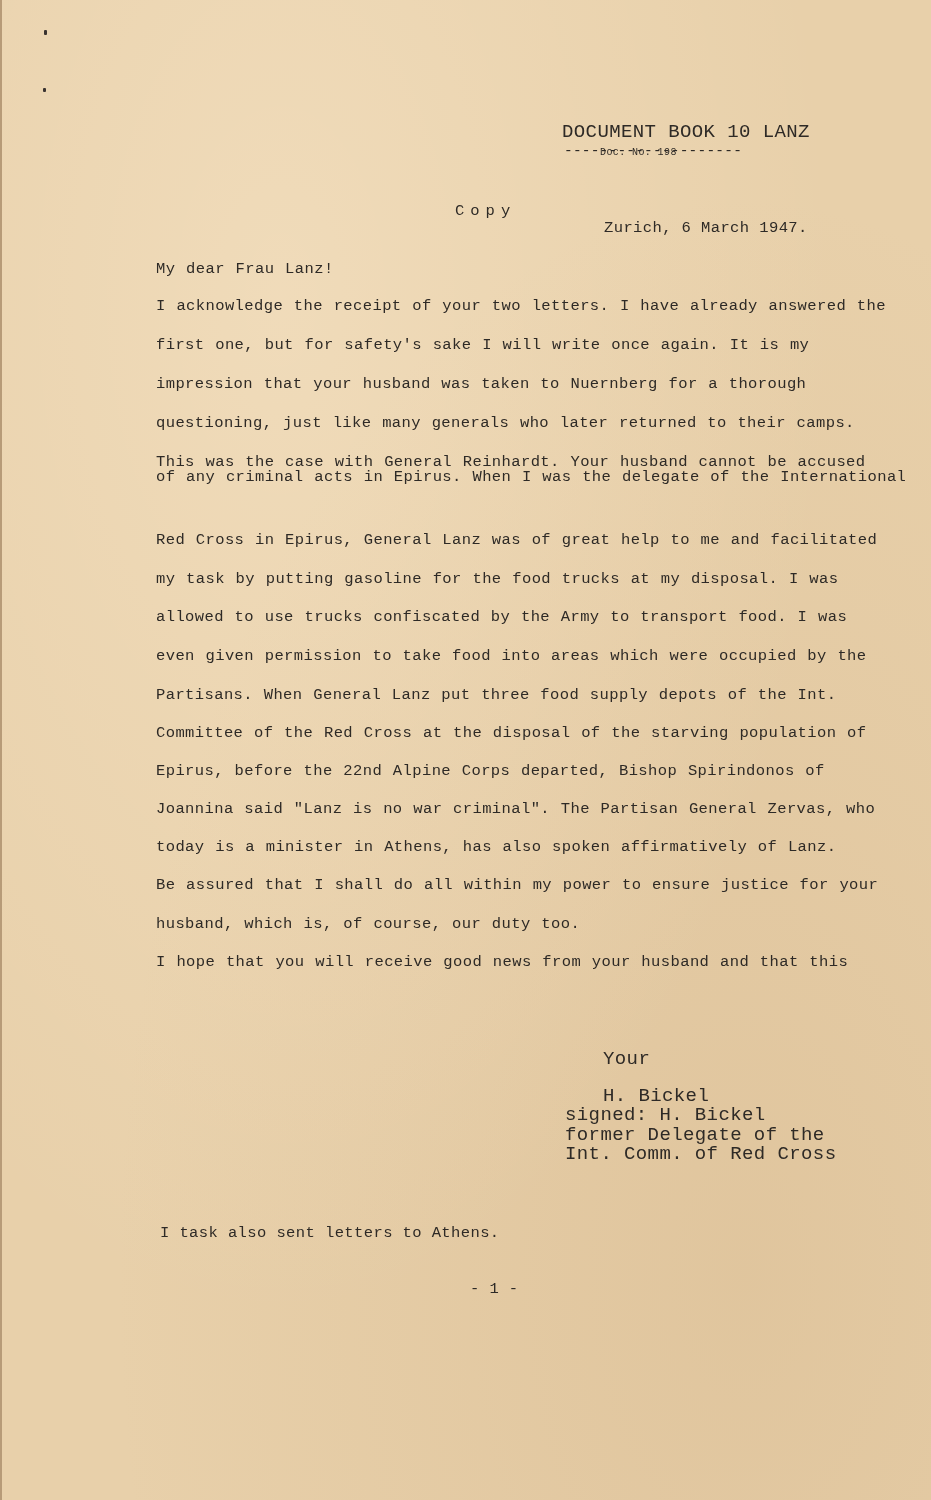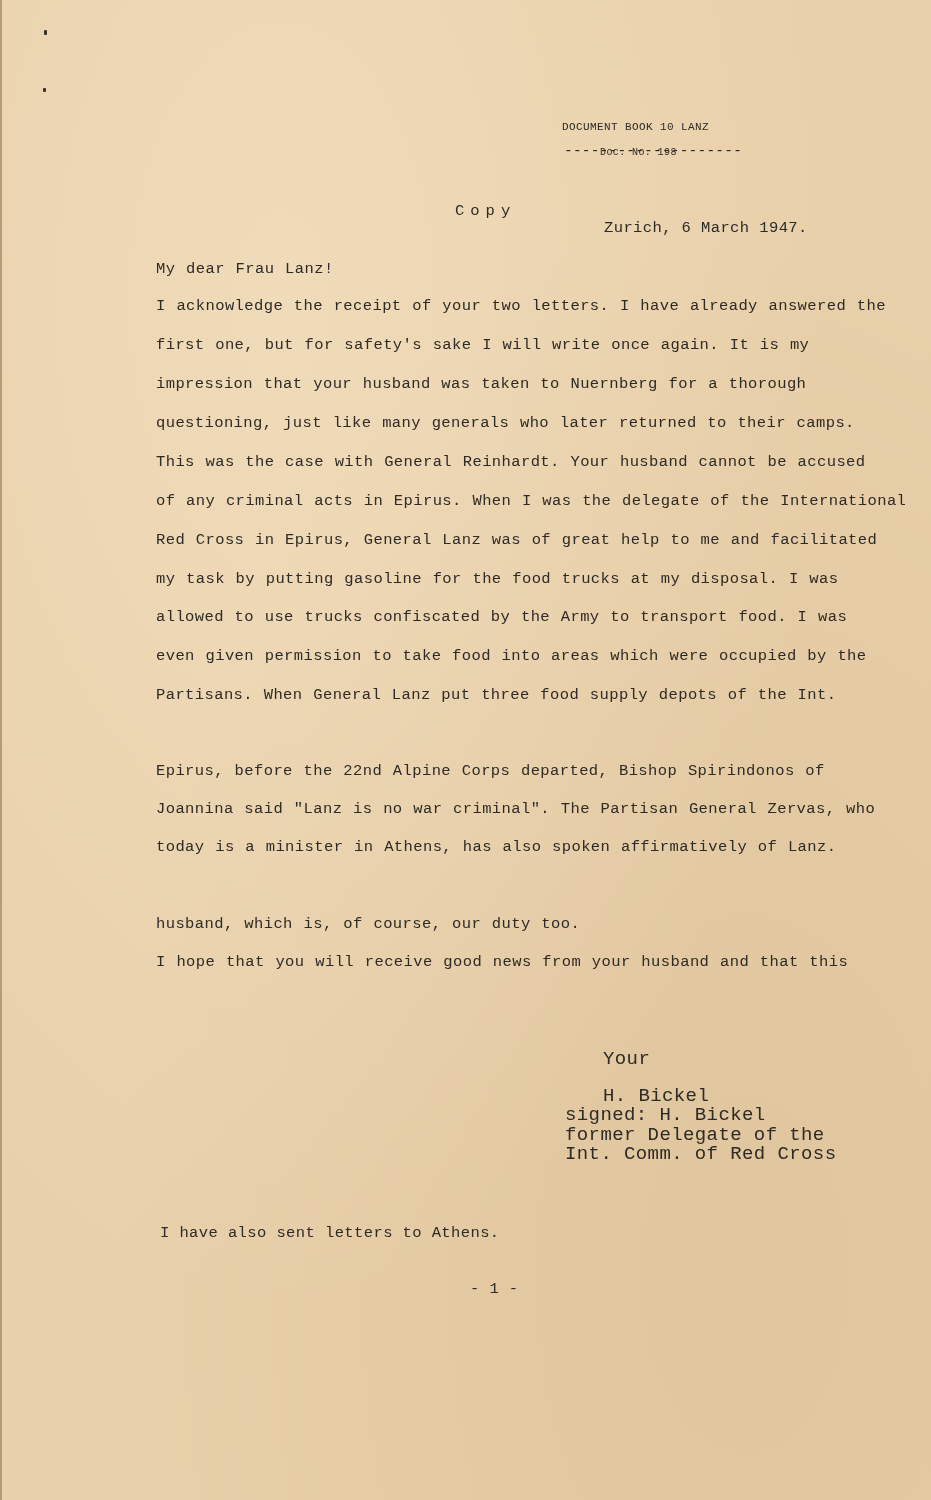--- a/index.html
+++ b/index.html
@@ -14,21 +14,21 @@
   .page {
     position: absolute; inset: 0;
     background:
       radial-gradient(ellipse at 30% 20%, rgba(255,240,215,0.35), rgba(0,0,0,0) 60%),
       radial-gradient(ellipse at 80% 85%, rgba(200,165,120,0.25), rgba(0,0,0,0) 60%),
       #e8d0aa;
     border-left: 2px solid #b79b78;
   }
   .abs { position: absolute; white-space: pre; font-size: 15.5px; letter-spacing: 0.4px; }
   .speck { position: absolute; width: 3px; height: 5px; background: #3a3330; border-radius: 1px; }
-  .header-title { left: 560px; top: 121px; font-size: 11px; }
+  .header-title { left: 560px; top: 121px; font-size: 19px; }
   .header-rule  { left: 562px; top: 143px; font-size: 14.5px; letter-spacing: 0.2px; }
   .header-docno { left: 598px; top: 147px; font-size: 10px; }
   .copy-label   { left: 453px; top: 202px; letter-spacing: 6px; }
   .date-line    { left: 578px; top: 219px; margin-left: 24px; }
   .body-line    { left: 154px; font-size: 15.5px; word-spacing: 1px; }
   .sig          { left: 563px; font-size: 19px; line-height: 19.5px; }
   .postscript   { left: 158px; top: 1224px; }
   .page-number  { left: 468px; top: 1280px; }
 </style>
 </head>
@@ -45,33 +45,35 @@
   <div class="abs copy-label">Copy</div>
   <div class="abs date-line">Zurich, 6 March 1947.</div>
 
   <div class="abs body-line" style="top:260px;">My dear Frau Lanz!</div>
 
   <div class="abs body-line" style="top:297px;">I acknowledge the receipt of your two letters. I have already answered the</div>
   <div class="abs body-line" style="top:375px;">impression that your husband was taken to Nuernberg for a thorough</div>
   <div class="abs body-line" style="top:336px;">first one, but for safety's sake I will write once again. It is my</div>
   <div class="abs body-line" style="top:414px;">questioning, just like many generals who later returned to their camps.</div>
   <div class="abs body-line" style="top:453px;">This was the case with General Reinhardt. Your husband cannot be accused</div>
-  <div class="abs body-line" style="top:492px;">of any criminal acts in Epirus. When I was the delegate of the International</div>
+  <div class="abs body-line" style="top:468px;">of any criminal acts in Epirus. When I was the delegate of the International</div>
   <div class="abs body-line" style="top:531px;">Red Cross in Epirus, General Lanz was of great help to me and facilitated</div>
   <div class="abs body-line" style="top:570px;">my task by putting gasoline for the food trucks at my disposal. I was</div>
   <div class="abs body-line" style="top:608px;">allowed to use trucks confiscated by the Army to transport food. I was</div>
   <div class="abs body-line" style="top:647px;">even given permission to take food into areas which were occupied by the</div>
   <div class="abs body-line" style="top:686px;">Partisans. When General Lanz put three food supply depots of the Int.</div>
+  <div class="abs body-line" style="top:724px;">Committee of the Red Cross at the disposal of the starving population of</div>
   <div class="abs body-line" style="top:762px;">Epirus, before the 22nd Alpine Corps departed, Bishop Spirindonos of</div>
   <div class="abs body-line" style="top:800px;">Joannina said "Lanz is no war criminal". The Partisan General Zervas, who</div>
   <div class="abs body-line" style="top:838px;">today is a minister in Athens, has also spoken affirmatively of Lanz.</div>
+  <div class="abs body-line" style="top:876px;">Be assured that I shall do all within my power to ensure justice for your</div>
   <div class="abs body-line" style="top:915px;">husband, which is, of course, our duty too.</div>
   <div class="abs body-line" style="top:953px;">I hope that you will receive good news from your husband and that this</div>
 
   <div class="abs sig" style="left:601px;top:1050px;">Your</div>
   <div class="abs sig" style="left:601px;top:1087px;">H. Bickel</div>
   <div class="abs sig" style="top:1106px;">signed: H. Bickel</div>
   <div class="abs sig" style="top:1126px;">former Delegate of the</div>
   <div class="abs sig" style="top:1145px;">Int. Comm. of Red Cross</div>
 
-  <div class="abs postscript">I have also sent letters to Athens.</div>
+  <div class="abs postscript">I task also sent letters to Athens.</div>
   <div class="abs page-number">- 1 -</div>
 </div>
 
 </body></html>

